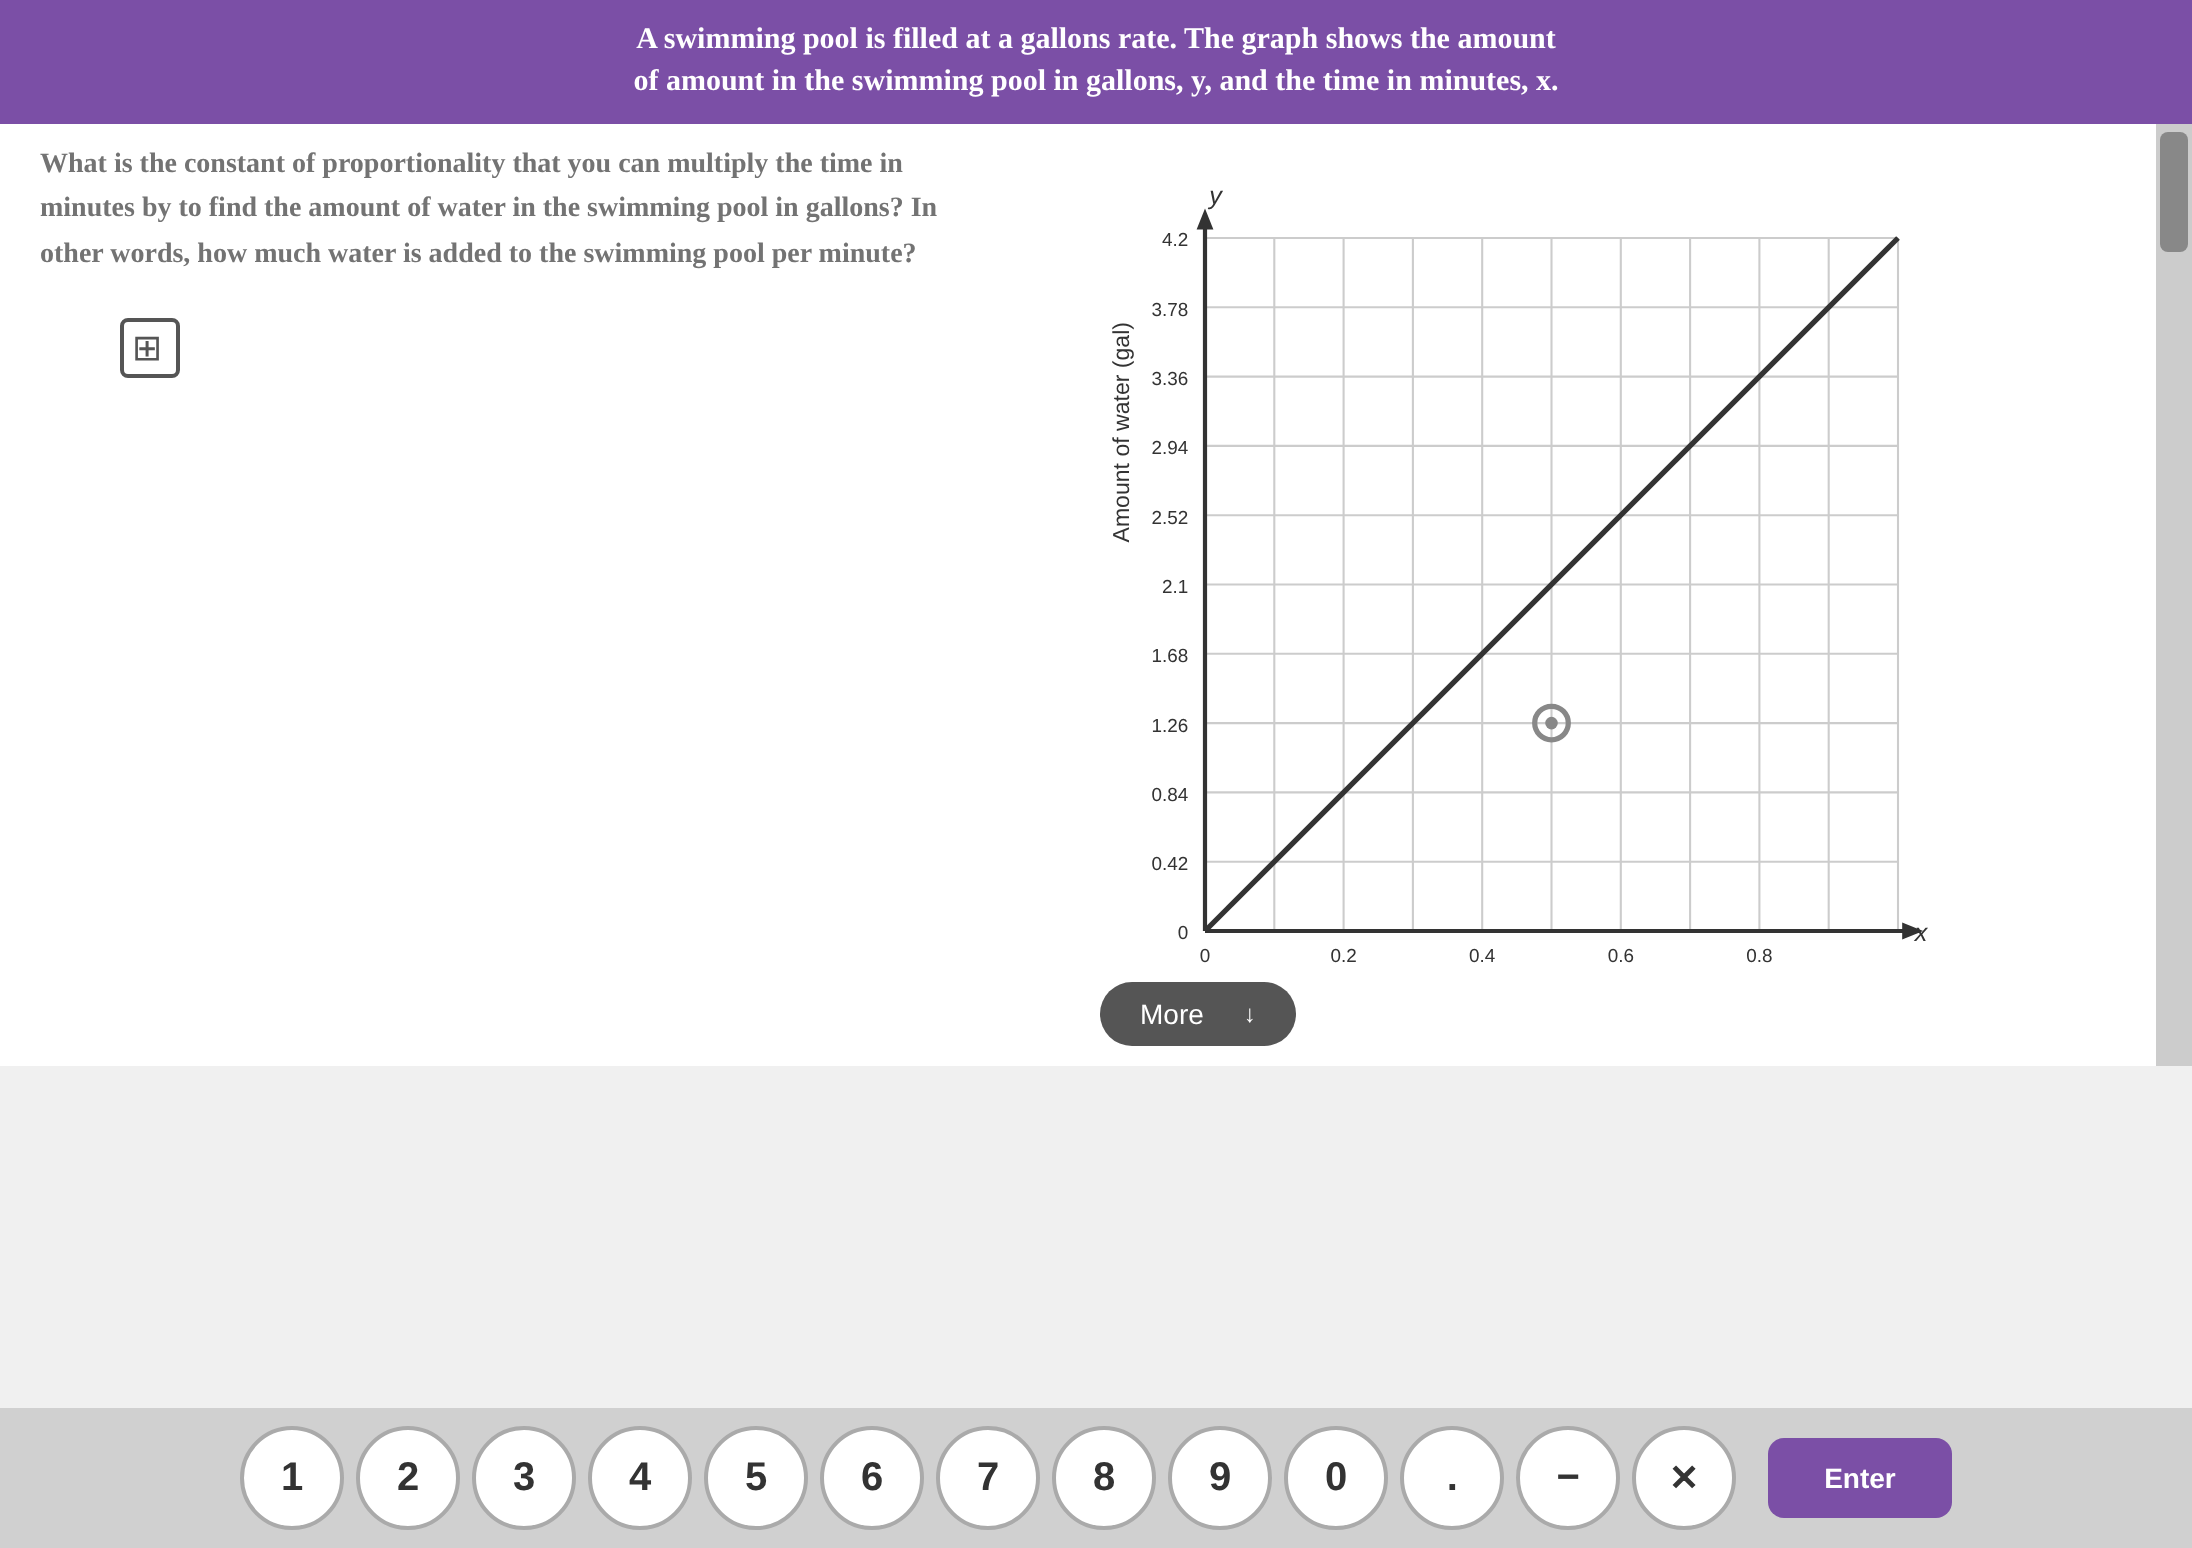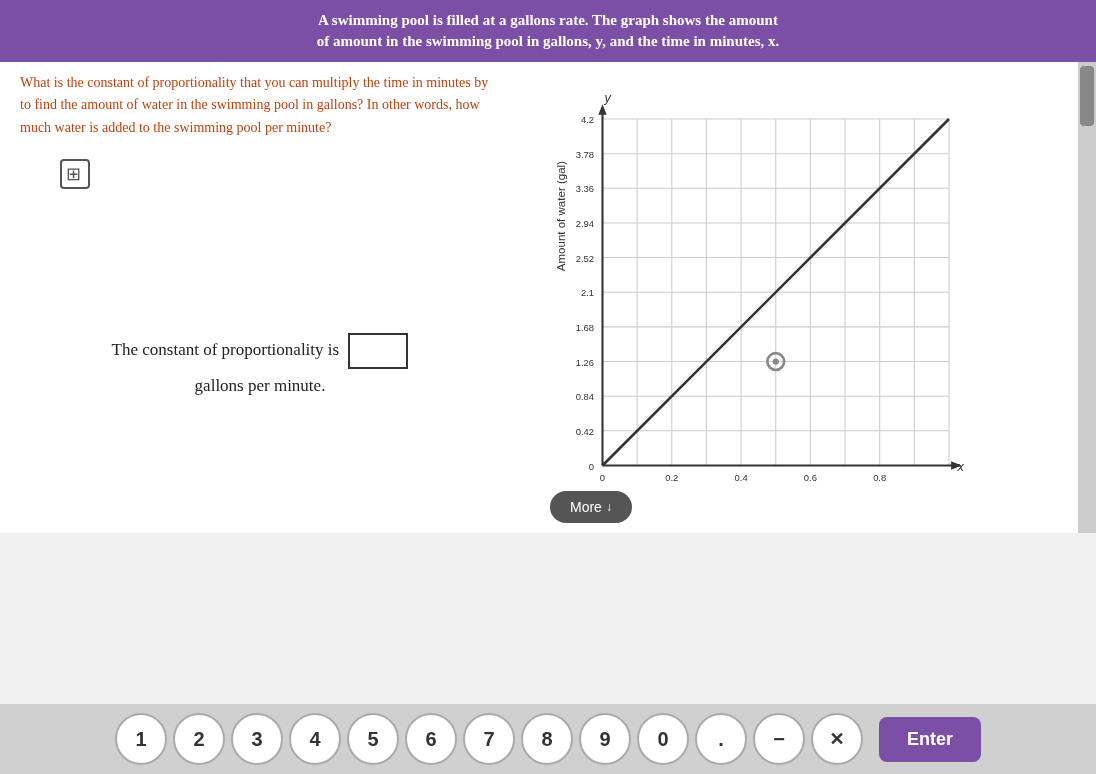--- a/index.html
+++ b/index.html
@@ -32,23 +32,24 @@
     }
 
     .left-panel {
       width: 500px;
       padding-right: 20px;
       flex-shrink: 0;
     }
 
     .question-text {
       font-size: 14px;
-      color: #c2410c;
+      color: #737373;
       line-height: 1.6;
       margin-bottom: 20px;
+      font-weight: bold;
     }
 
     .calculator-icon {
       display: inline-block;
       width: 30px;
       height: 30px;
       border: 2px solid #555;
       border-radius: 4px;
       margin: 10px 0 20px 20px;
       position: relative;
@@ -104,21 +105,21 @@
     .more-button {
       background: #555;
       color: white;
       border: none;
       border-radius: 20px;
       padding: 8px 20px;
       font-size: 14px;
       cursor: pointer;
       display: flex;
       align-items: center;
-      gap: 4px;
+      gap: 20px;
       margin-top: 4px;
       margin-left: 0px;
     }
 
     .more-button .arrow {
       font-size: 12px;
     }
 
     .bottom-bar {
       position: absolute;
@@ -152,21 +153,21 @@
     .num-btn.special {
       background: white;
     }
 
     .enter-btn {
       background: #7b4fa6;
       color: white;
       border: none;
       border-radius: 8px;
       padding: 12px 28px;
-      font-size: 18px;
+      font-size: 14px;
       font-weight: bold;
       cursor: pointer;
       margin-left: 10px;
     }
 
     .delete-btn {
       width: 52px;
       height: 52px;
       border-radius: 50%;
       border: 2px solid #aaa;
@@ -207,26 +208,20 @@
 
 <div class="main-content">
 
   <div class="left-panel">
     <div class="question-text">What is the constant of proportionality that you can multiply the time in minutes by to find the amount of water in the swimming pool in gallons? In other words, how much water is added to the swimming pool per minute?</div>
 
     <div style="margin-left: 20px; margin-top: -10px;">
       <div class="calculator-icon"></div>
     </div>
 
-    <div class="answer-area">
-      <span>The constant of proportionality is</span>
-      <div class="answer-box"></div>
-      <br>
-      <span>gallons per minute.</span>
-    </div>
   </div>
 
   <div class="right-panel">
     <div class="graph-container">
       <svg class="graph-svg" viewBox="0 0 400 400">
 
         <text x="-185" y="14" transform="rotate(-90)" font-size="11" fill="#333" font-family="Arial">Amount of water (gal)</text>
 
         <line x1="50" y1="370" x2="380" y2="370" stroke="#ccc" stroke-width="1"></line>
         <line x1="50" y1="337" x2="380" y2="337" stroke="#ccc" stroke-width="1"></line>

